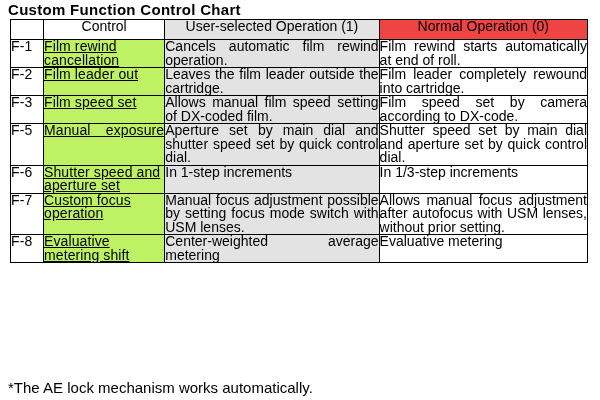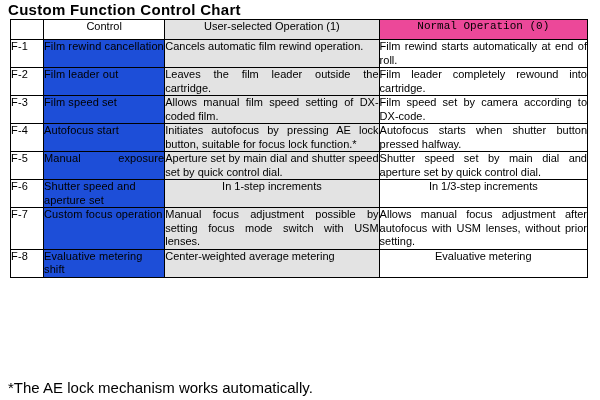--- a/index.html
+++ b/index.html
@@ -38,75 +38,76 @@
     border-collapse: collapse;
     table-layout: fixed;
     background: #ffffff;
   }
   table.cfchart td,
   table.cfchart th {
     border: 1px solid #000000;
     padding: 0;
     vertical-align: top;
     font-weight: normal;
-    font-size: 11px;
+    font-size: 14px;
     line-height: 13.5px;
   }
   
   col.c-id    { width: 33px; }
   col.c-ctrl  { width: 121px; }
   col.c-user  { width: 214px; }
   col.c-norm  { width: 208px; }
 
   thead td {
     text-align: center;
     height: 19px;
     vertical-align: middle;
     font-size: 11.5px;
     padding: 1px 2px 2px 2px;
   }
   td.hd-blank { background: #ffffff; }
   td.hd-ctrl  { background: #ffffff; }
   td.hd-user  { background: #e3e3e3; }
-  td.hd-norm  { background: #ec4899; font-family: Liberation Mono, monospace; }
+  td.hd-norm  { background: #ef4444; }
 
   td.cell-id {
     text-align: left;
     font-weight: bold;
     font-size: 11.5px;
     letter-spacing: 0.2px;
     padding: 4px 0 4px 0;
     background: #ffffff;
   }
   td.cell-ctrl {
     font-weight: bold;
     font-size: 11.5px;
     padding: 4px 4px 4px 6px;
-    background: #1d4ed8;
+    background: #bef264;
     letter-spacing: 0.1px;
+    text-decoration: underline;
   }
   td.cell-ctrl.justify {
     text-align: justify;
     text-align-last: justify;
   }
   td.cell-user {
     background: #e3e3e3;
     padding: 4px 4px 5px 5px;
     text-align: justify;
     -webkit-hyphens: none;
     hyphens: none;
   }
   td.cell-norm {
     background: #ffffff;
     padding: 4px 4px 5px 5px;
     text-align: justify;
     hyphens: none;
   }
   td.cell-user.noj, td.cell-norm.noj {
-    text-align: center;
+    text-align: left;
   }
   .footnote {
     position: absolute;
     left: 8px;
     top: 381px;
     font-size: 15px;
     line-height: 14px;
     white-space: nowrap;
   }
 </style>
@@ -145,26 +146,20 @@
         <td class="cell-user">Leaves the film leader outside the cartridge.</td>
         <td class="cell-norm">Film leader completely rewound into cartridge.</td>
       </tr>
       <tr>
         <td class="cell-id">F-3</td>
         <td class="cell-ctrl">Film speed set</td>
         <td class="cell-user">Allows manual film speed setting of DX-coded film.</td>
         <td class="cell-norm">Film speed set by camera according to DX-code.</td>
       </tr>
       <tr>
-        <td class="cell-id">F-4</td>
-        <td class="cell-ctrl">Autofocus start</td>
-        <td class="cell-user">Initiates autofocus by pressing AE lock button, suitable for focus lock function.*</td>
-        <td class="cell-norm">Autofocus starts when shutter button pressed halfway.</td>
-      </tr>
-      <tr>
         <td class="cell-id">F-5</td>
         <td class="cell-ctrl justify">Manual exposure</td>
         <td class="cell-user">Aperture set by main dial and shutter speed set by quick control dial.</td>
         <td class="cell-norm">Shutter speed set by main dial and aperture set by quick control dial.</td>
       </tr>
       <tr>
         <td class="cell-id">F-6</td>
         <td class="cell-ctrl">Shutter speed and aperture set</td>
         <td class="cell-user noj">In 1-step increments</td>
         <td class="cell-norm noj">In 1/3-step increments</td>

